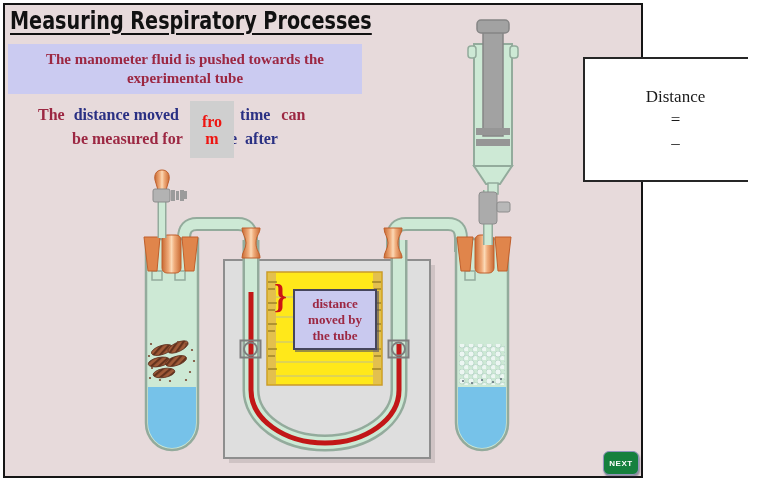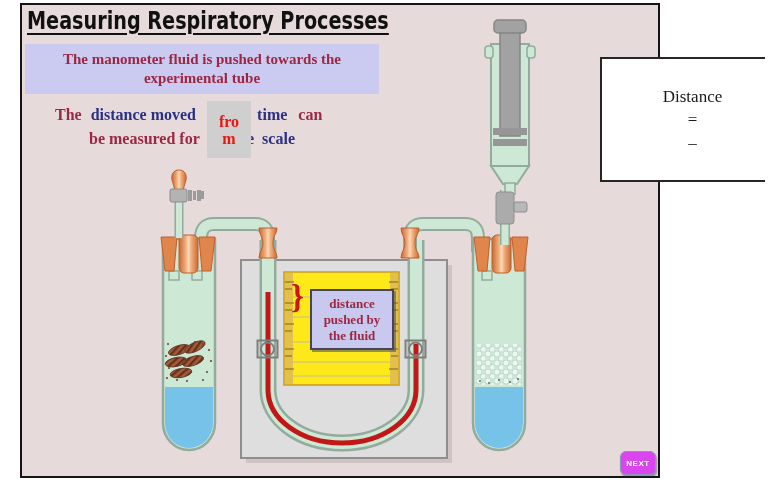--- a/index.html
+++ b/index.html
@@ -1,17 +1,17 @@
 <!DOCTYPE html>
 <html><head>
 <meta charset="utf-8">
 <style>
   html,body{margin:0;padding:0;background:#ffffff;}
   .root{position:relative;width:748px;height:491px;background:#ffffff;overflow:hidden;
-        font-family:"Liberation Serif", serif;margin-left:17px;}
+        font-family:"Liberation Serif", serif;}
   .slide{position:absolute;left:3px;top:3px;width:636px;height:471px;
          border:2px solid #151515;background:#e7dadb;}
   .abs{position:absolute;}
   .title{left:10px;top:7px;font-family:"DejaVu Sans",sans-serif;font-weight:700;
          font-size:24px;color:#111;text-decoration:underline;text-underline-offset:4px;
          transform:scaleX(0.8);transform-origin:left top;white-space:nowrap;}
   .callout{left:8px;top:44px;width:354px;height:50px;background:#cbcbf1;
            display:flex;flex-direction:column;justify-content:center;align-items:center;
            font-weight:700;font-size:15px;color:#9c2742;line-height:19px;text-align:center;}
   .stmt{font-weight:700;font-size:16px;line-height:22px;white-space:nowrap;}
@@ -24,21 +24,21 @@
   .scale-label{left:293px;top:289px;width:80px;height:57px;background:#c9c9ef;
                border:2px solid #45455c;box-shadow:2px 2px 0 rgba(70,70,100,.55);
                display:flex;flex-direction:column;justify-content:center;align-items:center;
                font-weight:700;font-size:13px;line-height:16px;color:#9c2742;z-index:12;}
   .brace{left:274px;top:281px;font-size:33px;line-height:33px;font-weight:700;
          color:#cc1414;z-index:11;}
   .formula{left:583px;top:57px;width:181px;height:121px;background:#ffffff;
            border:2px solid #262626;z-index:20;display:flex;flex-direction:column;
            justify-content:center;align-items:center;font-size:17px;line-height:23px;
            color:#1a1a1a;text-align:center;}
-  .next-btn{left:603px;top:451px;width:34px;height:22px;background:#d946ef;
+  .next-btn{left:603px;top:451px;width:34px;height:22px;background:#15803d;
             border:1px solid #8f94bb;border-radius:6px;box-shadow:1px 2px 2px rgba(40,40,70,.45);
             color:#ffffff;font-family:"Liberation Sans",sans-serif;font-weight:700;
             font-size:8px;letter-spacing:.5px;display:flex;align-items:center;
             justify-content:center;cursor:pointer;z-index:25;}
 </style>
 </head>
 <body>
 
 <div class="root">
   <div class="slide"></div>
@@ -55,21 +55,21 @@
     <span class="navy" style="margin-left:5px;">distance moved</span>
   </div>
   <div class="abs stmt" style="left:226px;top:104px;">
     <span class="navy">e</span>
     <span class="navy" style="margin-left:3px;">time</span>
     <span class="maroon" style="margin-left:7px;">can</span>
   </div>
   <div class="abs stmt maroon" style="left:72px;top:128px;">be measured for</div>
   <div class="abs stmt" style="left:230px;top:128px;">
     <span class="navy">e</span>
-    <span class="navy" style="margin-left:4px;">scale</span>
+    <span class="navy" style="margin-left:4px;">after</span>
   </div>
   <div class="abs grayplacard">
     <div class="placard-word" style="top:12px;">fro</div>
     <div class="placard-word" style="top:29px;">m</div>
   </div>
 
   <svg class="abs diagram-svg" viewBox="0 0 768 491">
     <defs>
       <linearGradient id="orangeH" x1="0" y1="0" x2="1" y2="0">
         <stop offset="0" stop-color="#c96a33"></stop>
@@ -237,22 +237,22 @@
         <rect x="479" y="192" width="18" height="32" rx="3" fill="#ababab" stroke="#8d8d8d"></rect>
         <rect x="497" y="202" width="13" height="10" rx="2" fill="#b8b8b8" stroke="#8d8d8d"></rect>
       </g>
     </g>
   </svg>
 
   <div class="abs brace">}</div>
 
   <div class="abs scale-label">
     <span>distance</span>
-    <span>pushed by</span>
-    <span>the fluid</span>
+    <span>moved by</span>
+    <span>the tube</span>
   </div>
 
   <div class="abs formula">
     <div>Distance</div>
     <div>=</div>
     <div>–</div>
   </div>
 
   <div class="abs next-btn">NEXT</div>
 </div>

